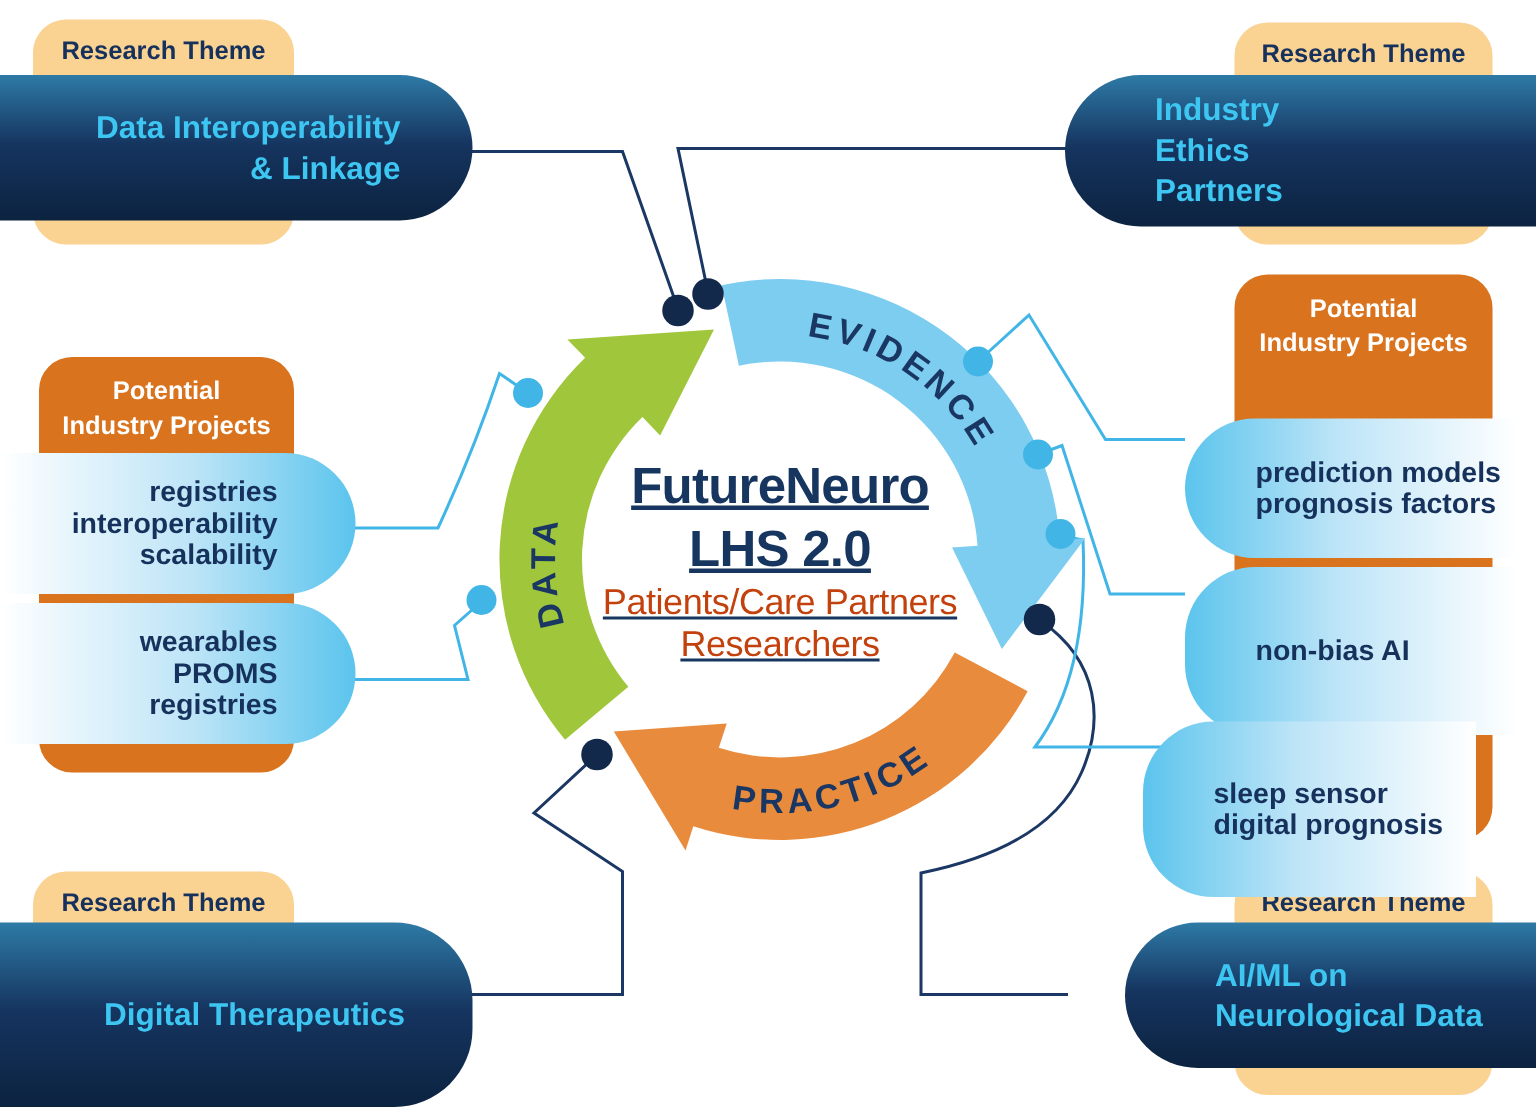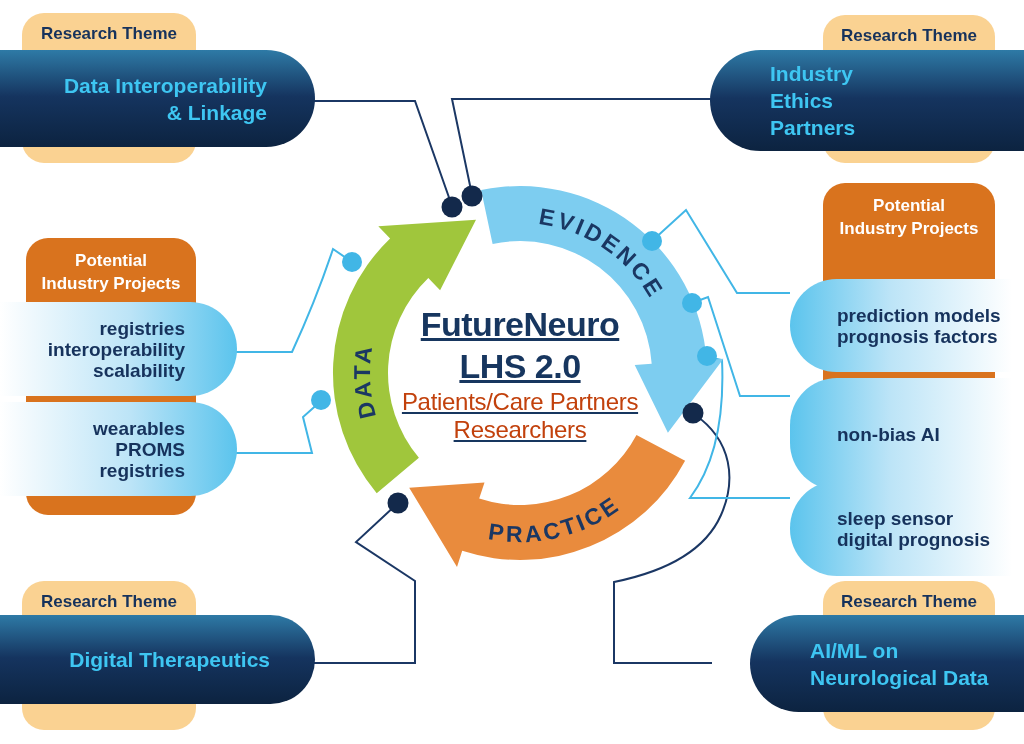--- a/index.html
+++ b/index.html
@@ -118,29 +118,29 @@
     <span class="line">Potential</span>
     <span class="line">Industry Projects</span>
   </div>
   <div class="pill pill-light cap-left" style="left:790px;top:248px;width:222px;height:93px;">
     <span class="line">prediction models</span>
     <span class="line">prognosis factors</span>
   </div>
   <div class="pill pill-light cap-left" style="left:790px;top:347px;width:222px;height:112px;">
     <span class="line">non-bias AI</span>
   </div>
-  <div class="pill pill-light cap-left" style="left:790px;top:450px;width:222px;height:95px;">
+  <div class="pill pill-light cap-left" style="left:762px;top:450px;width:222px;height:117px;">
     <span class="line">sleep sensor</span>
     <span class="line">digital prognosis</span>
   </div>
 
   <div class="tag tag-tan" style="left:22px;top:581px;width:174px;height:149px;">
     <span>Research Theme</span>
   </div>
-  <div class="pill pill-navy cap-right" style="left:0;top:615px;width:315px;height:89px;padding-right:45px;">
+  <div class="pill pill-navy cap-right" style="left:0;top:615px;width:315px;height:123px;padding-right:45px;">
     <span class="line">Digital Therapeutics</span>
   </div>
 
   <div class="tag tag-tan" style="left:823px;top:581px;width:172px;height:149px;">
     <span>Research Theme</span>
   </div>
   <div class="pill pill-navy cap-left" style="left:750px;top:615px;width:314px;height:97px;">
     <span class="line">AI/ML on</span>
     <span class="line">Neurological Data</span>
   </div>

